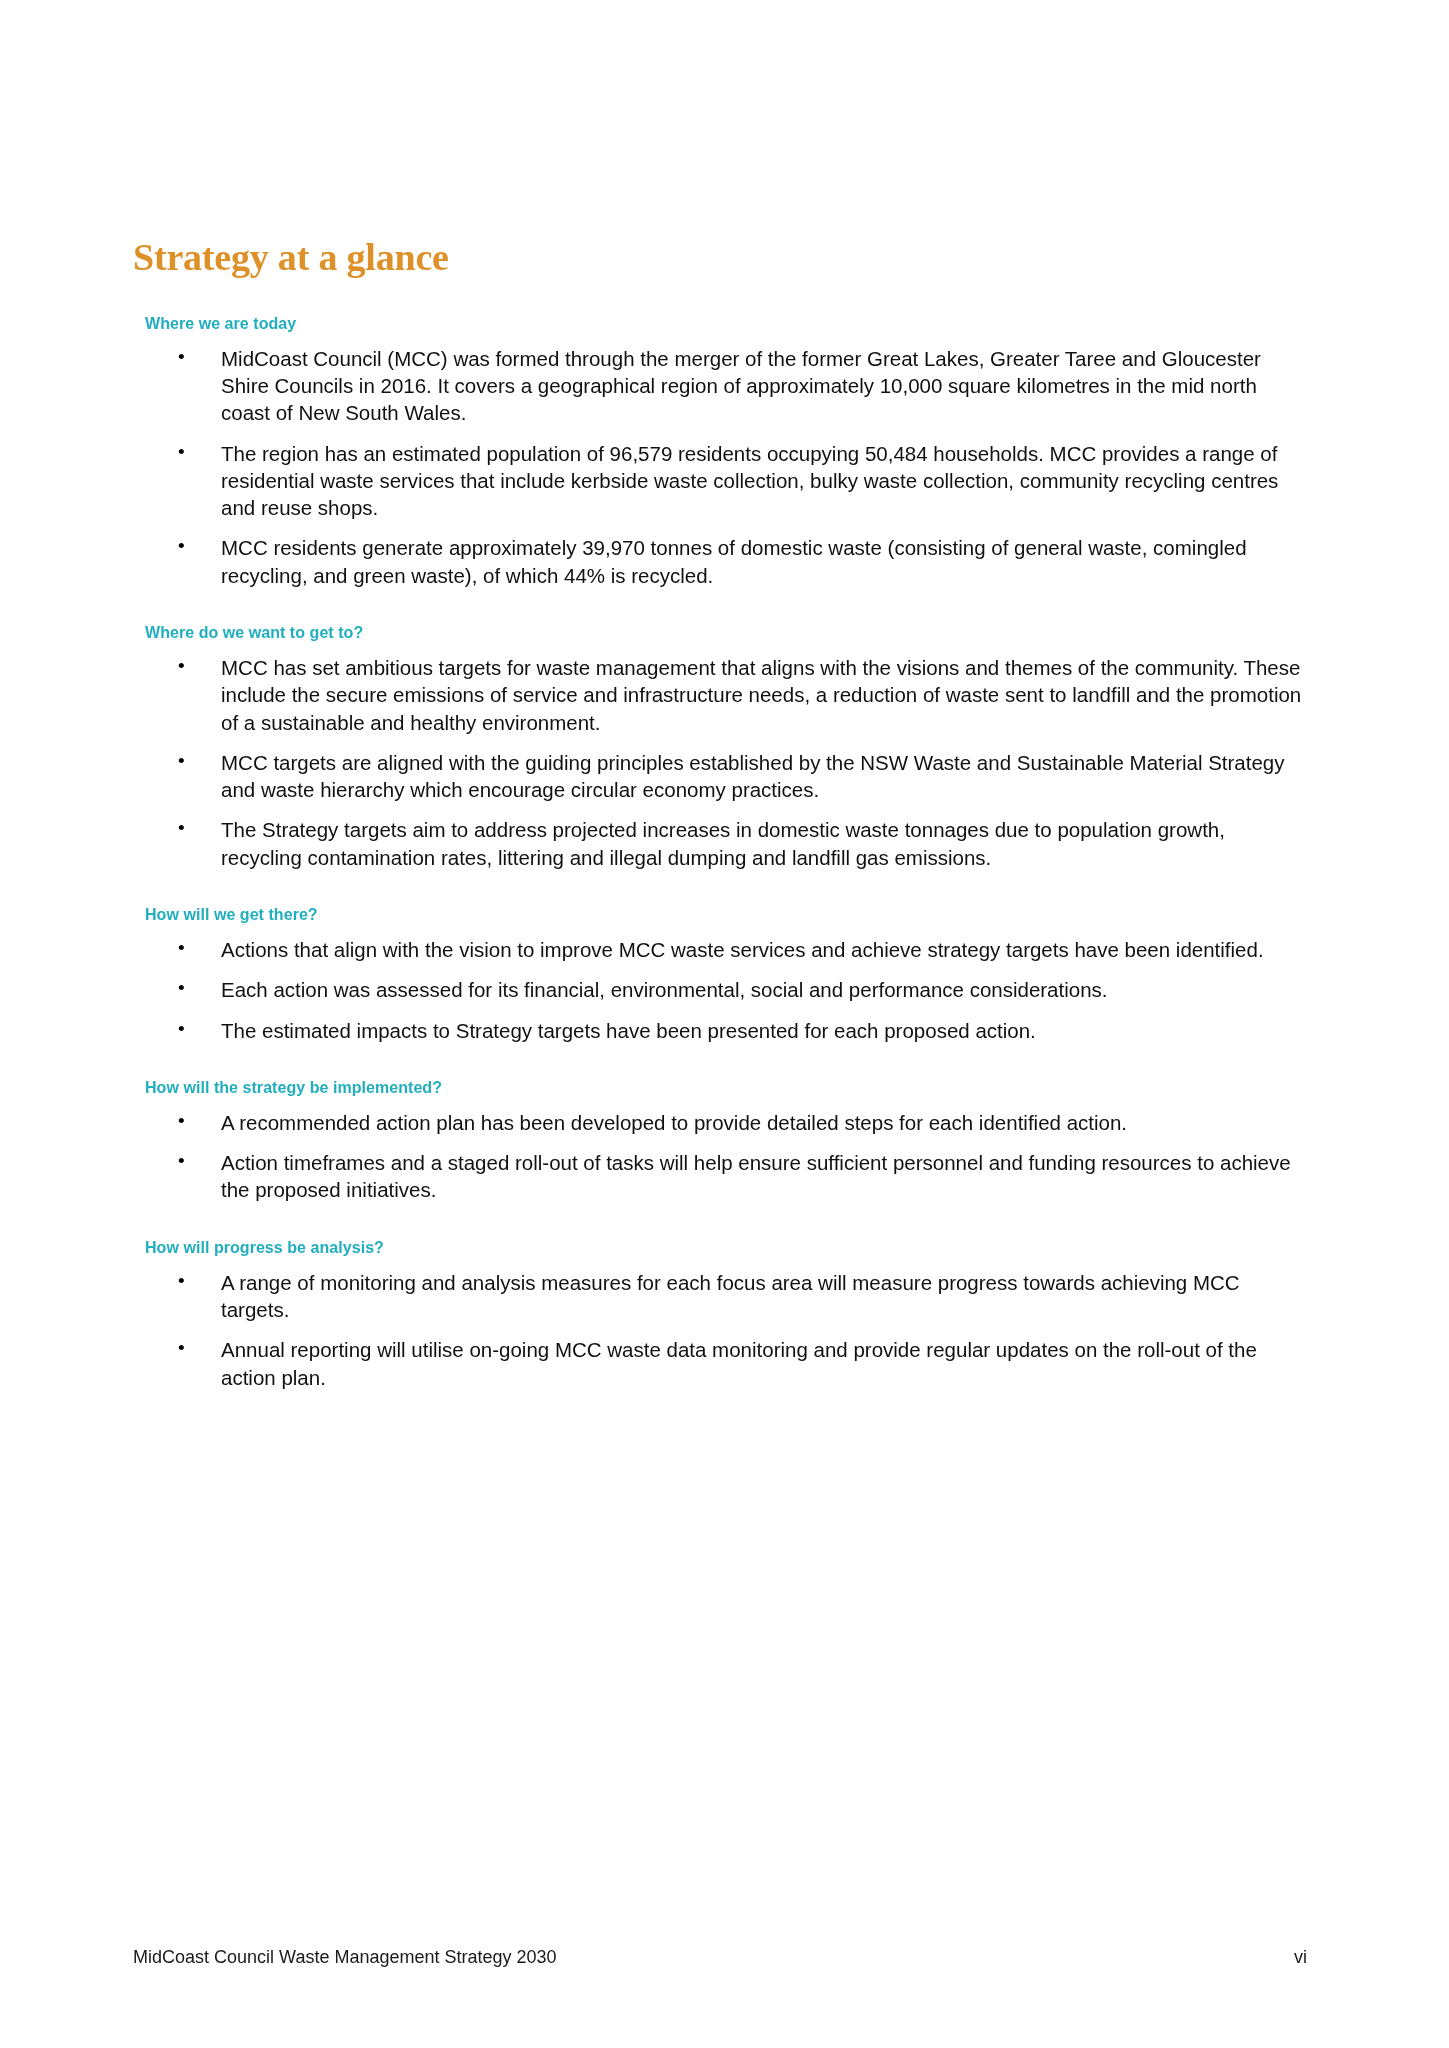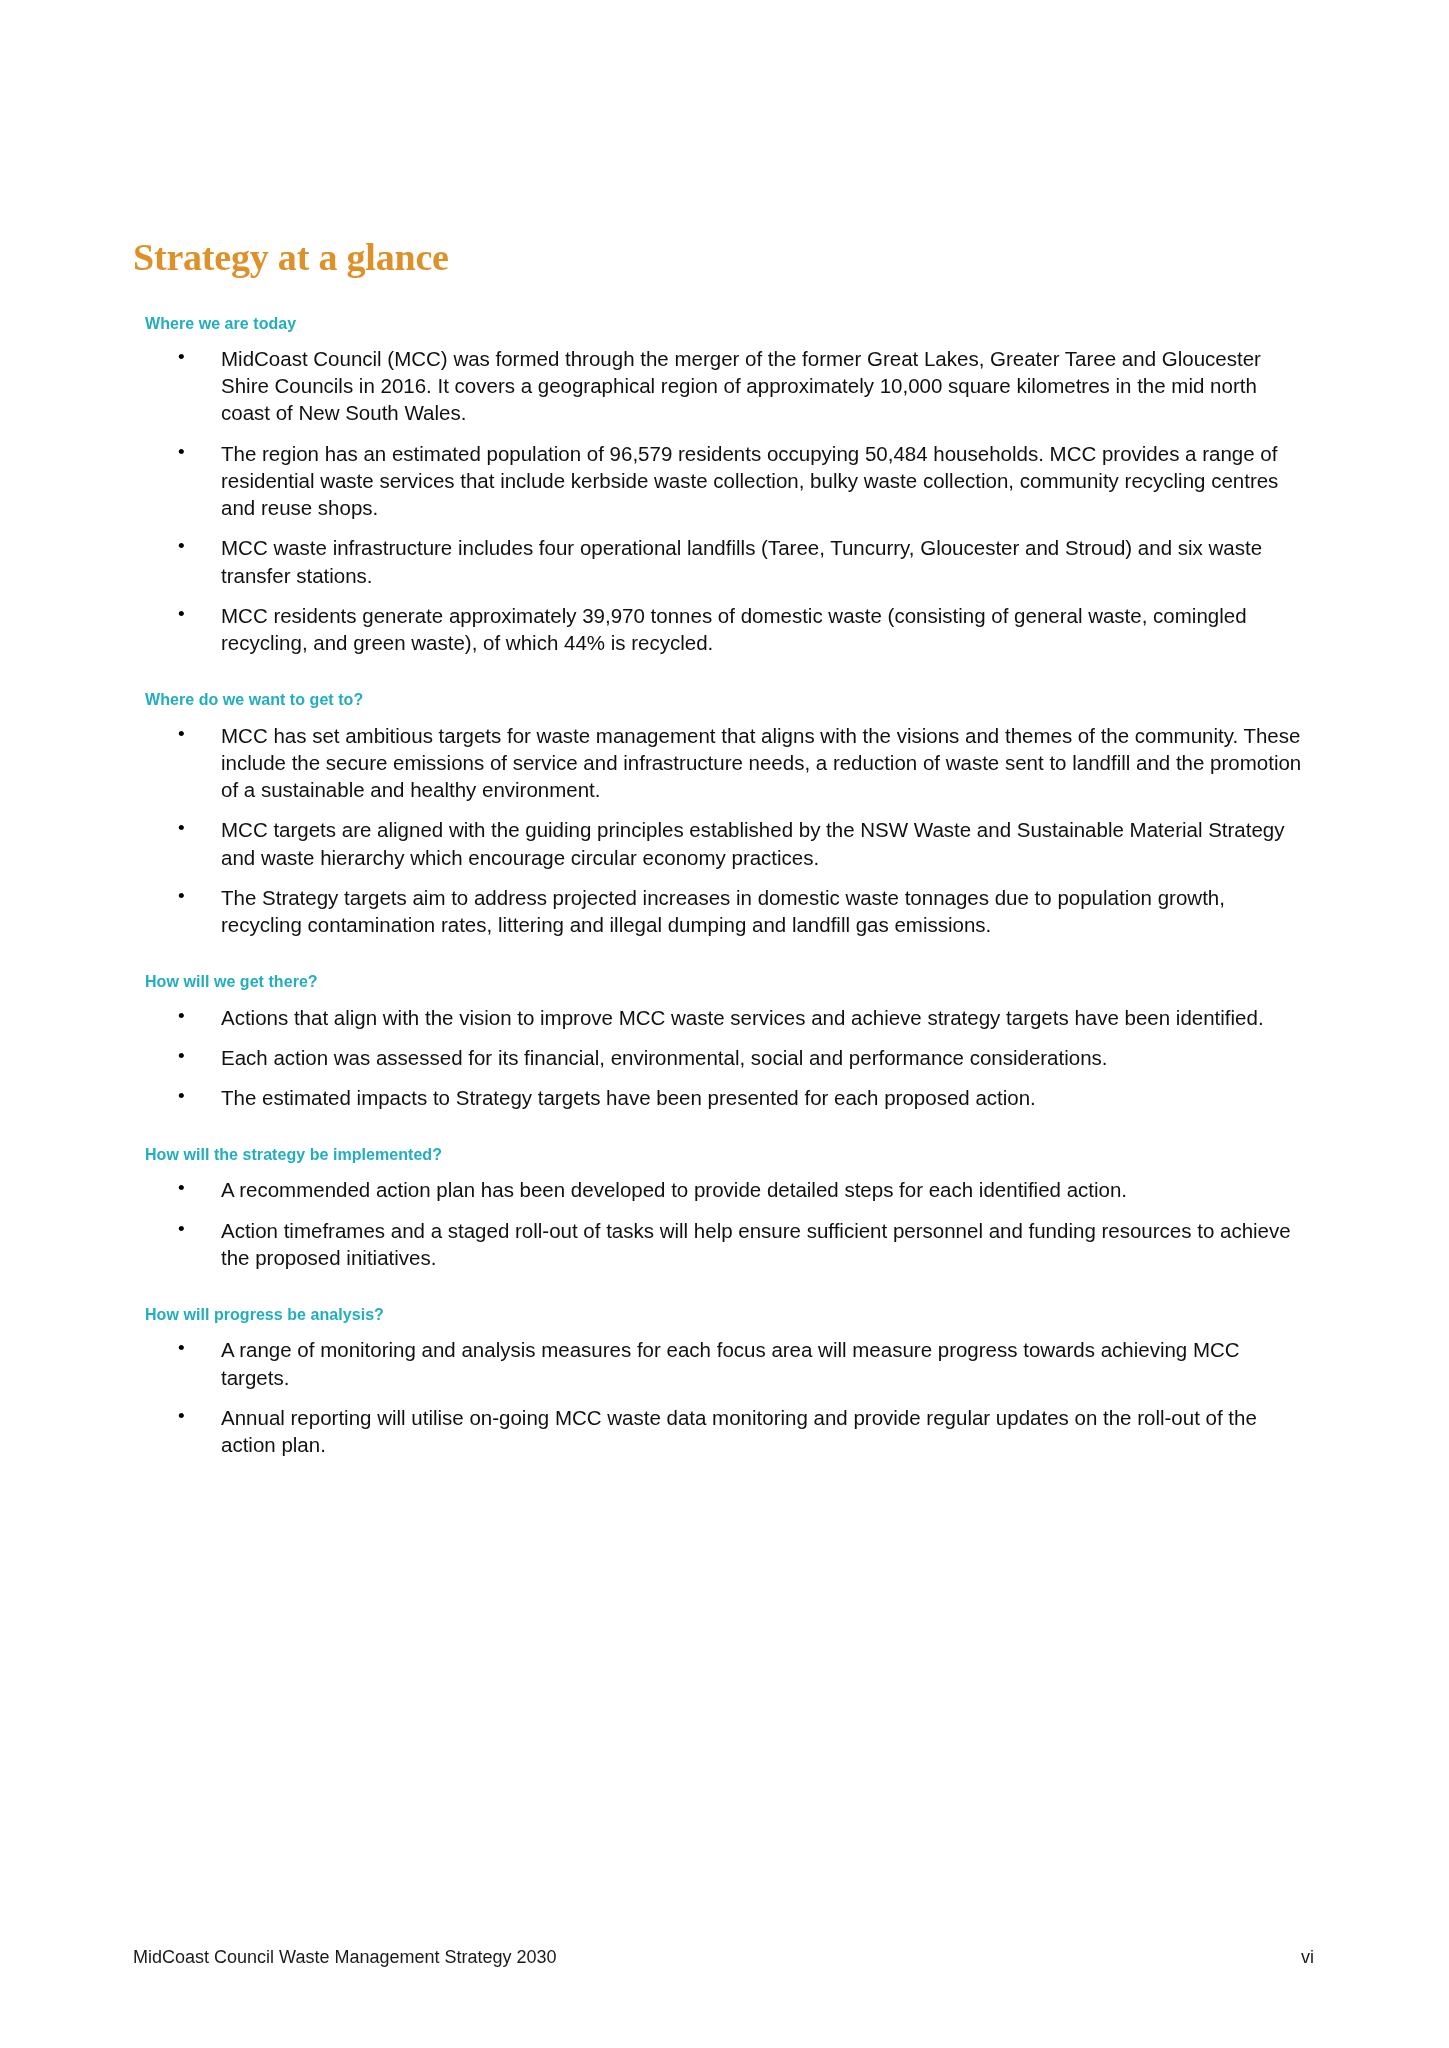--- a/index.html
+++ b/index.html
@@ -70,21 +70,21 @@
     font-size: 19px;
     line-height: 1.33;
     color: #000000;
   }
   .gap-after-section {
     height: 34px;
   }
   .footer {
     position: absolute;
     left: 133px;
-    right: 135px;
+    right: 142px;
     top: 1947px;
     display: flex;
     justify-content: space-between;
     align-items: baseline;
     font-size: 18px;
     color: #1a1a1a;
   }
   .footer-right {
     font-size: 18px;
   }
@@ -97,21 +97,20 @@
   <div class="content">
 
     <h1 class="doc-title" style="color: rgb(222, 145, 40); font-family: Liberation Serif, serif;">Strategy at a glance</h1>
 
     <div class="sections">
         <div class="section">
           <h2 class="section-heading" style="color: rgb(33, 174, 190);">Where we are today</h2>
           <ul class="bullets">
             <li>MidCoast Council (MCC) was formed through the merger of the former Great Lakes, Greater Taree and Gloucester Shire Councils in 2016. It covers a geographical region of approximately 10,000 square kilometres in the mid north coast of New South Wales.</li>
             <li>The region has an estimated population of 96,579 residents occupying 50,484 households. MCC provides a range of residential waste services that include kerbside waste collection, bulky waste collection, community recycling centres and reuse shops.</li>
-            <li>MCC waste infrastructure includes four operational landfills (Taree, Tuncurry, Gloucester and Stroud) and six waste transfer stations.</li>
             <li>MCC residents generate approximately 39,970 tonnes of domestic waste (consisting of general waste, comingled recycling, and green waste), of which 44% is recycled.</li>
           </ul>
         </div>
         <div class="gap-after-section"></div>
         <div class="section">
           <h2 class="section-heading" style="color: rgb(33, 174, 190);">Where do we want to get to?</h2>
           <ul class="bullets">
             <li>MCC has set ambitious targets for waste management that aligns with the visions and themes of the community. These include the secure emissions of service and infrastructure needs, a reduction of waste sent to landfill and the promotion of a sustainable and healthy environment.</li>
             <li>MCC targets are aligned with the guiding principles established by the NSW Waste and Sustainable Material Strategy and waste hierarchy which encourage circular economy practices.</li>
             <li>The Strategy targets aim to address projected increases in domestic waste tonnages due to population growth, recycling contamination rates, littering and illegal dumping and landfill gas emissions.</li>

